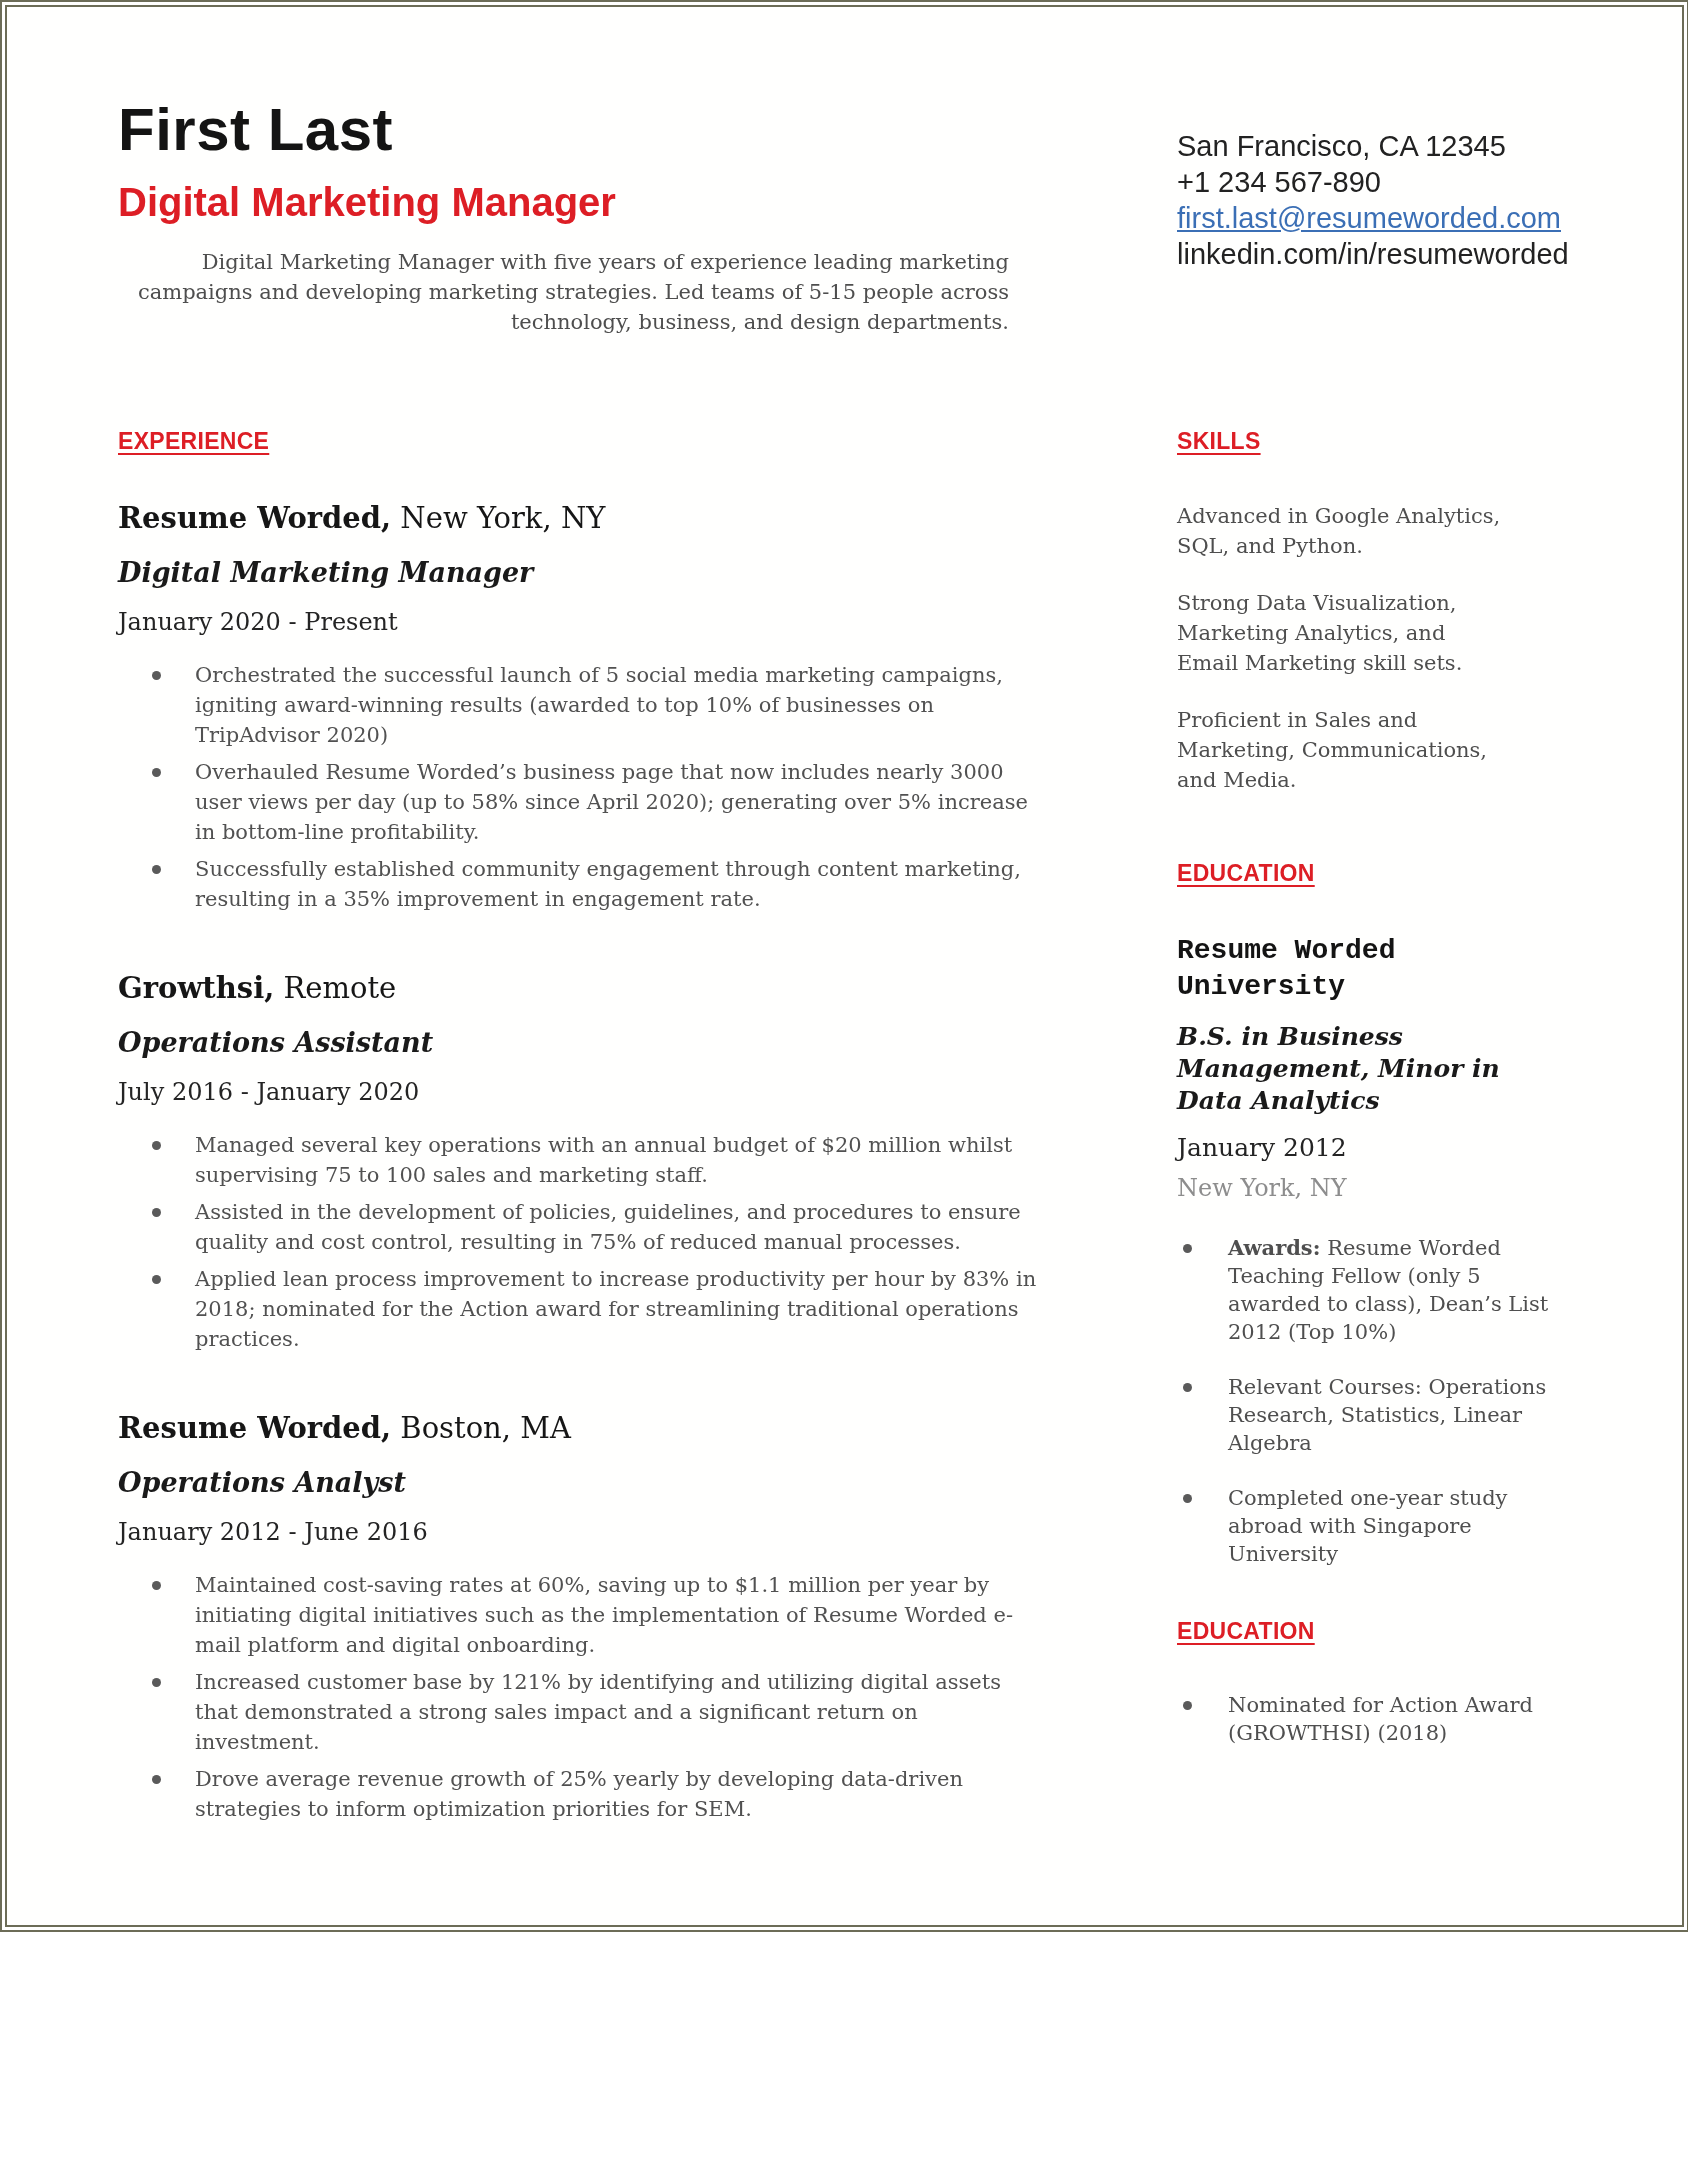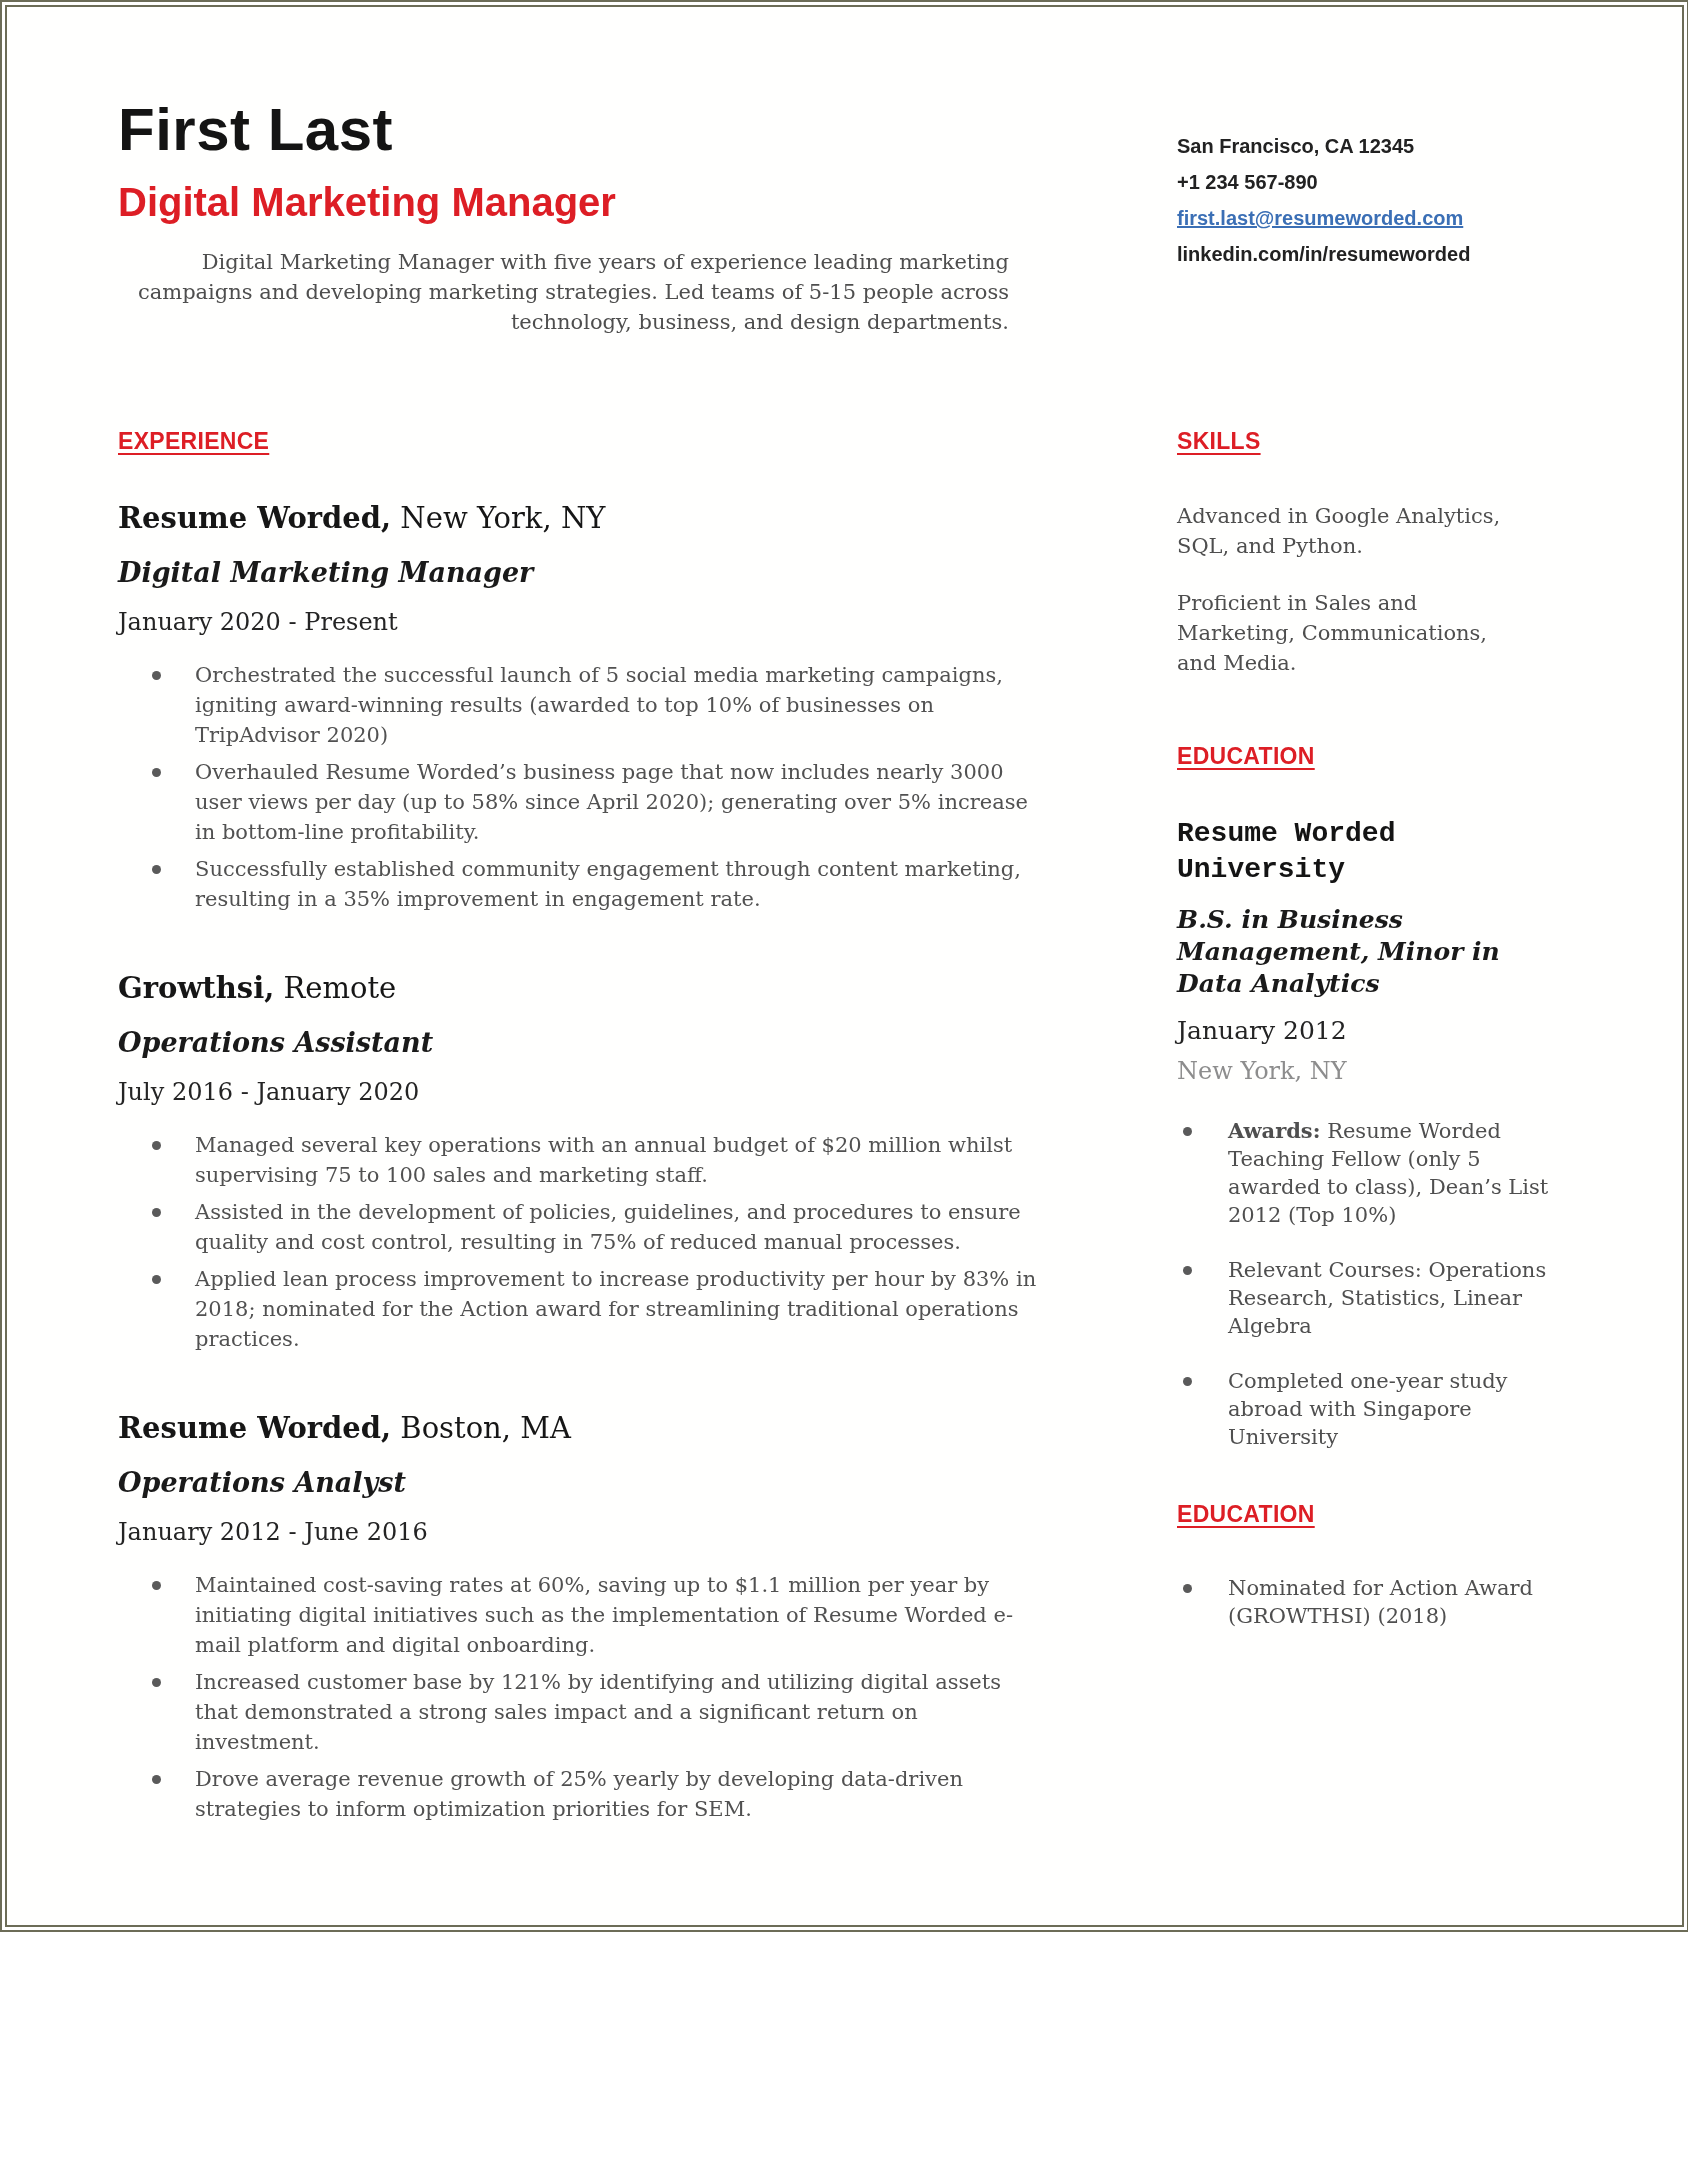--- a/index.html
+++ b/index.html
@@ -28,21 +28,21 @@
     font-size: 40px; font-weight: 700; color: #dd1e25;
     margin-top: 20px; line-height: 1.05;
   }
   .summary {
     margin-top: 24px; max-width: 891px;
     font-size: 21px; line-height: 30px; color: #4e4e4e; text-align: right;
   }
   .contact {
     width: 386px; margin-top: 30px;
     font-family: "Liberation Sans", sans-serif;
-    font-size: 20px; line-height: 36px; color: #222222; font-weight: bold;
+    font-size: 29px; line-height: 36px; color: #222222;
   }
   .contact a.email { color: #3b6fb5; text-decoration: underline; }
 
   
   .columns { display: flex; margin-top: 91px; }
   .col-left { width: 970px; }
   .col-right { width: 386px; margin-left: 89px; }
 
   .sec-heading {
     font-family: "Liberation Sans", sans-serif;
@@ -147,20 +147,21 @@
           <li><span class="dot"></span><span>Drove average revenue growth of 25% yearly by developing data-driven strategies to inform optimization priorities for SEM.</span></li>
         </ul>
       </div>
     </div>
 
     <div class="col-right">
 
       <div class="skills-section">
         <div class="sec-heading">SKILLS</div>
         <p class="skills-item">Advanced in Google Analytics, SQL, and Python.</p>
+        <p class="skills-item">Strong Data Visualization, Marketing Analytics, and Email Marketing skill sets.</p>
         <p class="skills-item">Proficient in Sales and Marketing, Communications, and Media.</p>
       </div>
 
       <div class="education-section">
         <div class="sec-heading">EDUCATION</div>
         <div class="edu-school">Resume Worded University</div>
         <div class="edu-degree">B.S. in Business Management, Minor in Data Analytics</div>
         <div class="edu-date">January 2012</div>
         <div class="edu-loc">New York, NY</div>
         <ul class="side-bullets">

